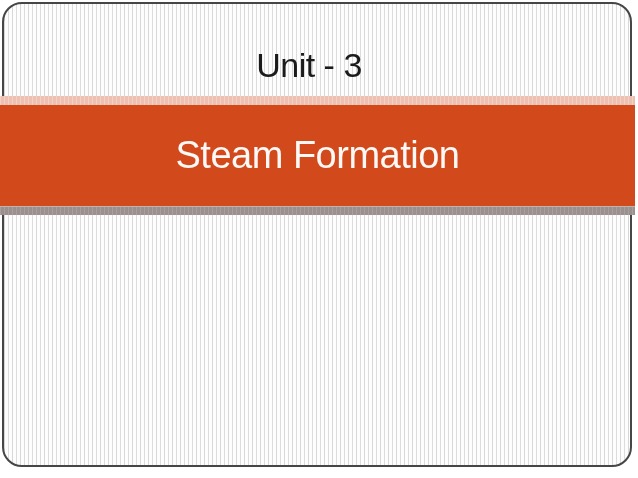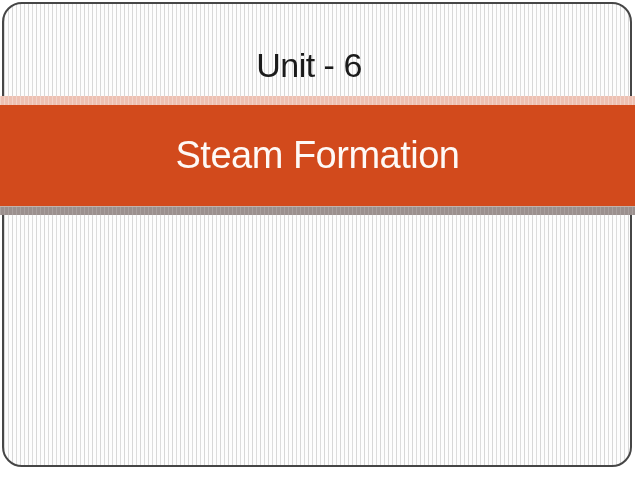--- a/index.html
+++ b/index.html
@@ -79,21 +79,21 @@
         rgba(255,255,255,0.14) 0px, rgba(255,255,255,0.14) 1px, transparent 1px, transparent 4px),
       var(--banner-shadow-gray);
   }
 </style>
 </head>
 <body>
 
 <div class="stage">
   <div class="slide"></div>
 
-  <h2 class="unit-title">Unit - 6</h2>
+  <h2 class="unit-title">Unit - 3</h2>
 
   <div class="band band-pink"></div>
 
   <div class="band band-orange">
     <h1 class="banner-title">Steam Formation</h1>
   </div>
 
   <div class="band band-gray"></div>
 </div>
 

